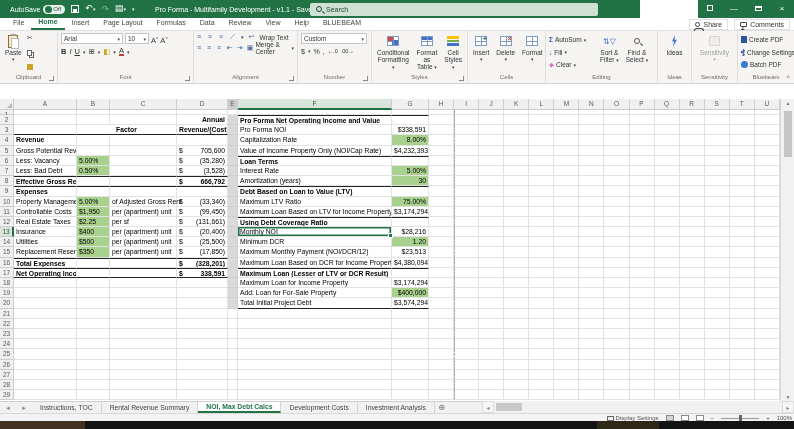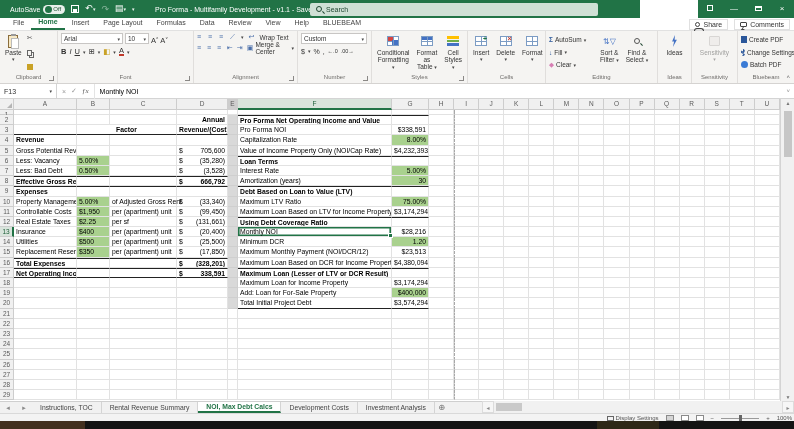--- a/index.html
+++ b/index.html
@@ -455,33 +455,20 @@
               <span class="bbball"></span>
               <span>Batch PDF</span>
             </span>
         </div>
       </div>
       <div class="glabel"><span>Bluebeam</span></div>
     </div>
     <span class="chev-min">˄</span>
   </div>
 
-  <div class="fbar">
-    <div class="namebox">
-        <span>F13</span>
-        <span class="dd">▾</span>
-      </div>
-    <div class="fbtns">
-      <span style="color:#999;">×</span>
-      <span style="color:#999;">✓</span>
-      <span class="fx">ƒx</span>
-    </div>
-    <div class="fcontent">Monthly NOI</div>
-    <span class="fchev">˅</span>
-  </div>
 
   <div class="gridwrap">
     <div class="ghead" id="ghead">
         <div class="hd corner" style="width: 14px;"></div>
         <div class="hd" style="width: 63px;">A</div>
         <div class="hd" style="width: 33px;">B</div>
         <div class="hd" style="width: 67px;">C</div>
         <div class="hd" style="width: 51px;">D</div>
         <div class="hd" style="width: 10px; background: rgb(205, 205, 205);">E</div>
         <div class="hd hsel" style="width: 154px;">F</div>

